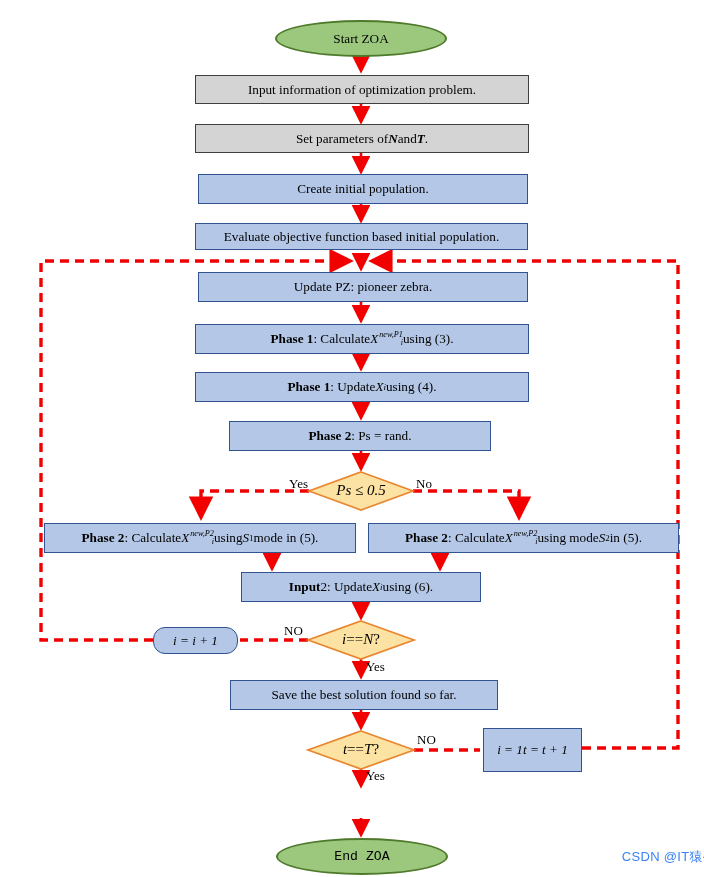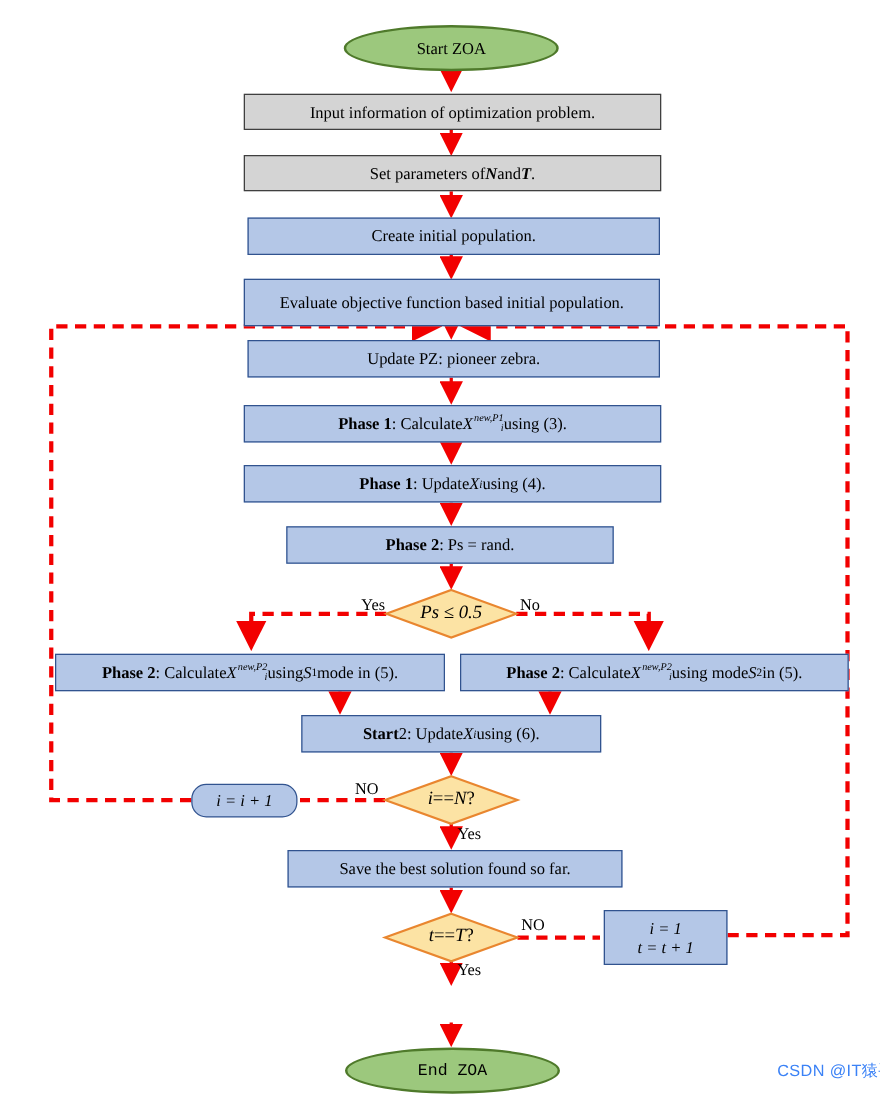--- a/index.html
+++ b/index.html
@@ -13,21 +13,21 @@
   .ah-head{fill:var(--flow-color,#F20000);}
   .diamond-shape{fill:var(--decision-fill,#FCE3A4);stroke:var(--decision-border,#E9862F);stroke-width:1.7;}
   .node{
     position:absolute;box-sizing:border-box;display:flex;align-items:center;justify-content:center;
     text-align:center;font-size:13.2px;line-height:1.15;white-space:nowrap;
   }
   .rect-blue{background:var(--process-fill,#B4C7E7);border:1.7px solid var(--process-border,#31538F);}
   .rect-gray{background:var(--io-fill,#D4D4D4);border:1.7px solid var(--io-border,#3F3F3F);}
   .ellipse{background:var(--terminal-fill,#9CC87D);border:2px solid var(--terminal-border,#4F7A2B);border-radius:50%;}
   .diamond-label{background:transparent;font-size:15px;}
-  .multi{flex-direction:column;}
+  .multi{flex-direction:row;}
   .edge-label{position:absolute;font-size:13px;background:transparent;}
   .b{font-weight:700;}
   .i{font-style:italic;}
   .sub{font-size:0.68em;vertical-align:-0.3em;}
   .supsub{display:inline-flex;flex-direction:column;vertical-align:-0.45em;line-height:0.95;font-size:0.62em;font-style:italic;text-align:right;margin-left:1px;}
   .watermark{
     position:absolute;right:4px;top:848px;font-family:"Liberation Sans",sans-serif;
     font-size:13px;color:#3b82f6;letter-spacing:0.3px;
   }
 </style>
@@ -83,21 +83,21 @@
   <div class="node rect-gray" style="left:179px;top:75px;width:334px;height:29px;">Input information of optimization problem.</div>
   <div class="node rect-gray" style="left:179px;top:124px;width:334px;height:29px;">
       <span>Set parameters of </span>
       <span class="b i">N</span>
       <span> and </span>
       <span class="b i">T</span>
       <span>.</span>
     </div>
 
   <div class="node rect-blue" style="left:182px;top:174px;width:330px;height:30px;">Create initial population.</div>
-  <div class="node rect-blue" style="left:179px;top:223px;width:333px;height:38px;">Evaluate objective function based initial population.</div>
+  <div class="node rect-blue" style="left:179px;top:223px;width:333px;height:27px;">Evaluate objective function based initial population.</div>
   <div class="node rect-blue" style="left:182px;top:272px;width:330px;height:30px;">Update PZ: pioneer zebra.</div>
   <div class="node rect-blue" style="left:179px;top:324px;width:334px;height:30px;">
       <span class="b">Phase 1</span>
       <span>: Calculate </span>
       <span class="i">X</span>
       <span class="supsub">
         <span>new,P1</span>
         <span>i</span>
       </span>
       <span> using (3).</span>
@@ -138,21 +138,21 @@
       <span class="supsub">
         <span>new,P2</span>
         <span>i</span>
       </span>
       <span> using mode </span>
       <span class="i">S</span>
       <span class="sub">2</span>
       <span> in (5).</span>
     </div>
   <div class="node rect-blue" style="left:225px;top:572px;width:240px;height:30px;">
-      <span class="b">Start</span>
+      <span class="b">Input</span>
       <span> 2: Update </span>
       <span class="i">X</span>
       <span class="sub i">i</span>
       <span> using (6).</span>
     </div>
 
   <div class="node diamond-label" style="left:292px;top:621px;width:106px;height:38px;">
       <span class="i">i</span>
       <span> == </span>
       <span class="i">N</span>

